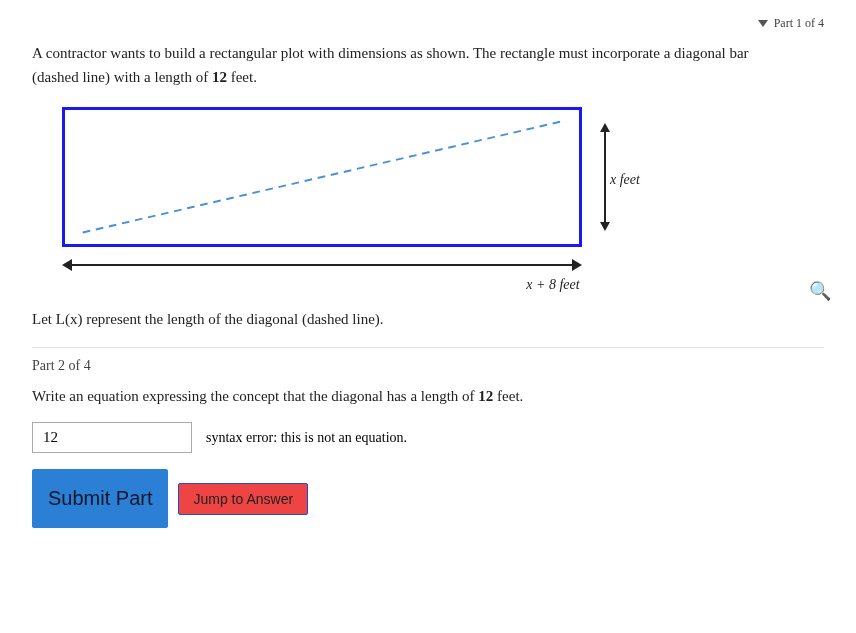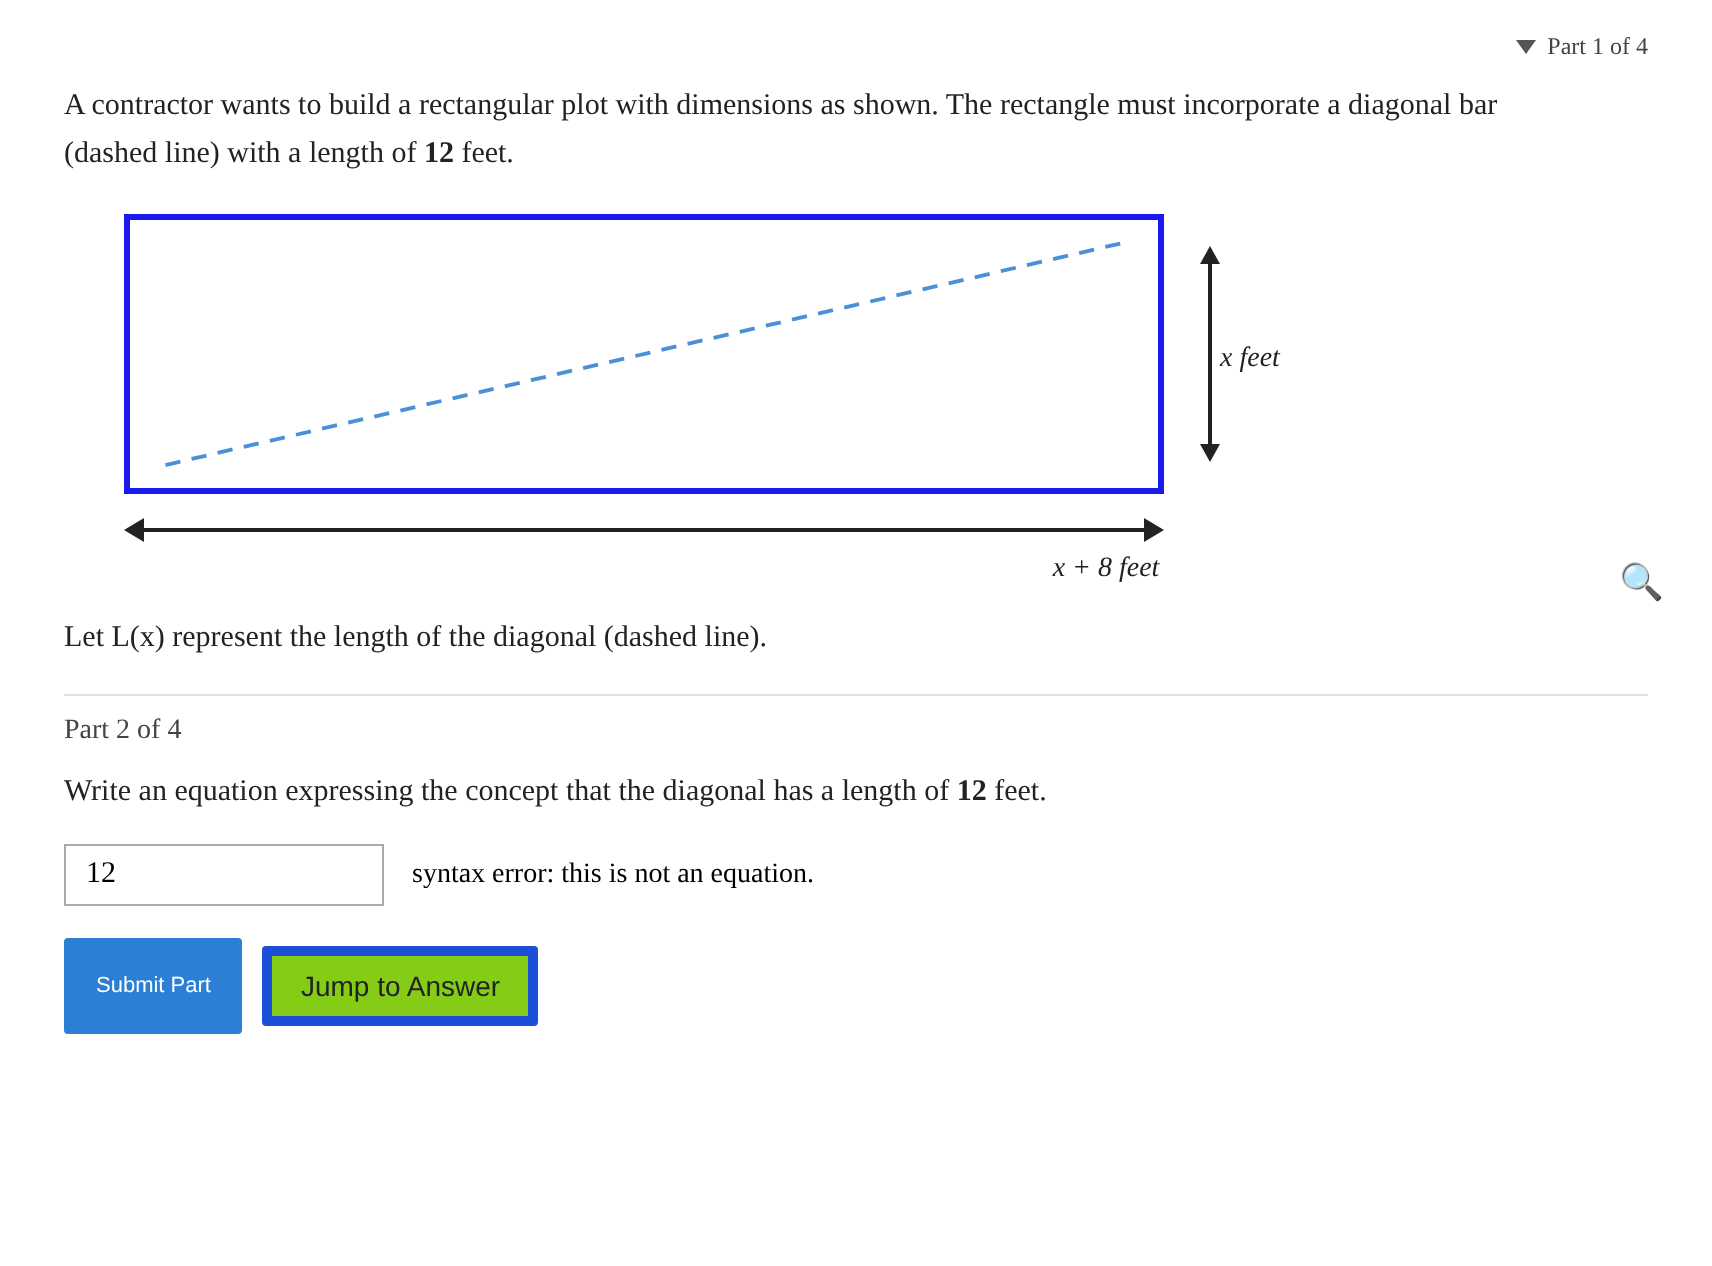--- a/index.html
+++ b/index.html
@@ -226,31 +226,31 @@
       color: #000000;
       font-size: 14px;
     }
     .button-row {
       display: flex;
       align-items: center;
       gap: 10px;
     }
     .submit-btn {
       background: #2b7fd4;
-      color: #ffffff;
+      color: #0f172a;
       border: none;
       padding: 18px 16px;
-      font-size: 11px;
+      font-size: 20px;
       cursor: pointer;
       border-radius: 2px;
     }
     .jump-btn {
-      background: #84cc16;
+      background: #ef4444;
       color: #222;
-      border: 5px solid #1d4ed8;
+      border: 1px solid #1d4ed8;
       padding: 7px 14px;
       font-size: 14px;
       cursor: pointer;
       border-radius: 2px;
     }
     .sqrt-wrapper {
       display: inline-flex;
       align-items: flex-end;
       font-size: 15px;
     }

